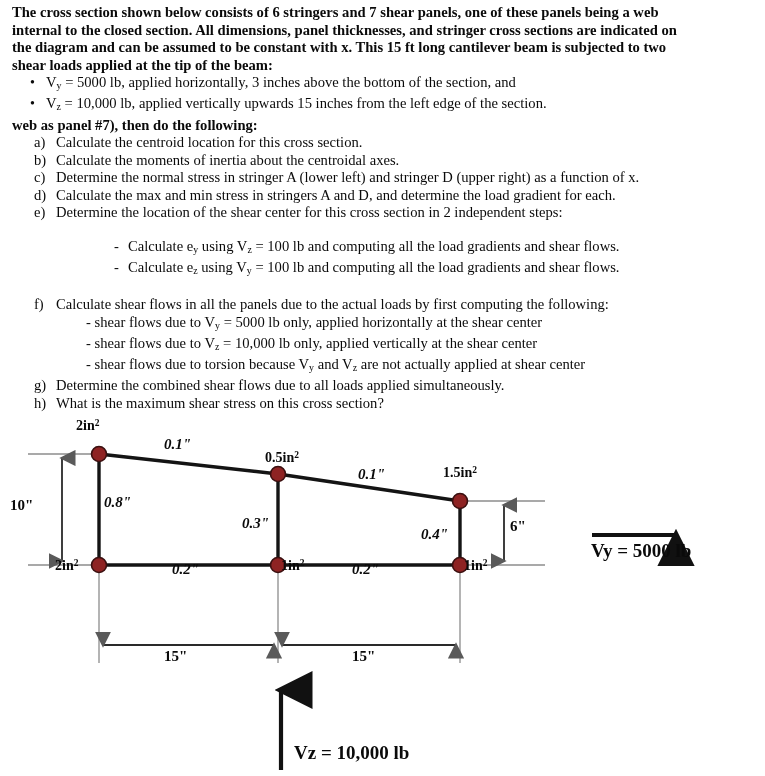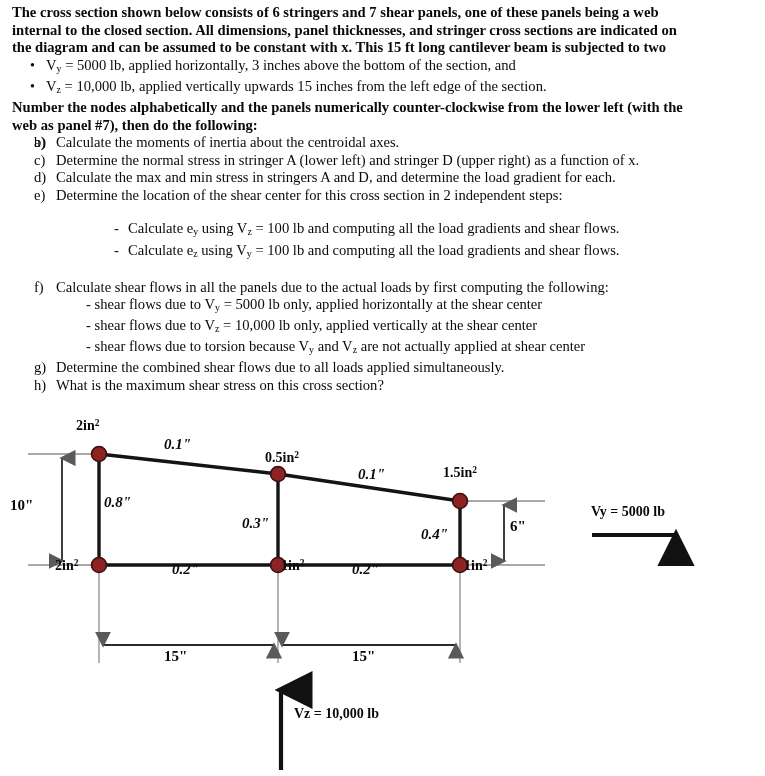--- a/index.html
+++ b/index.html
@@ -37,41 +37,42 @@
 
   .fig-label{
     position:absolute;
     font-family:"Liberation Serif", serif;
     font-weight:bold;
     white-space:nowrap;
   }
   .area-lbl{ font-size:14px; font-weight:bold; }
   .thk-lbl{ font-size:15px; font-style:italic; font-weight:bold; }
   .dim-lbl{ font-size:15px; font-weight:bold; }
-  .load-lbl{ font-size:14px; font-weight:bold; }
+  .load-lbl{ font-size:19px; font-weight:bold;margin-top:36px; }
 </style>
 </head>
 <body>
 
 <div id="problem-text">
   <p class="para">The cross section shown below consists of 6 stringers and 7 shear panels, one of these panels being a web</p>
   <p class="para">internal to the closed section.  All dimensions, panel thicknesses, and stringer cross sections are indicated on</p>
   <p class="para">the diagram and can be assumed to be constant with x.  This 15 ft long cantilever beam is subjected to two</p>
+  <p class="para">shear loads applied at the tip of the beam:</p>
 
   <ul class="bullets">
     <li>V<sub>y</sub> = 5000 lb, applied horizontally, 3 inches above the bottom of the section, and</li>
     <li>V<sub>z</sub> = 10,000 lb, applied vertically upwards 15 inches from the left edge of the section.</li>
   </ul>
 
-  <p class="para">Number the nodes alphabetically and the panels numerically counter-clockwise from the lower left (with the</p>
   <p class="para">web as panel #7), then do the following:</p>
 
   <ol class="tasks">
     <li>
       <span class="lbl">a)</span>
+      <span>Calculate the centroid location for this cross section.</span>
     </li>
     <li>
       <span class="lbl">b)</span>
       <span>Calculate the moments of inertia about the centroidal axes.</span>
     </li>
     <li>
       <span class="lbl">c)</span>
       <span>Determine the normal stress in stringer A (lower left) and stringer D (upper right) as a function of x.</span>
     </li>
     <li>

